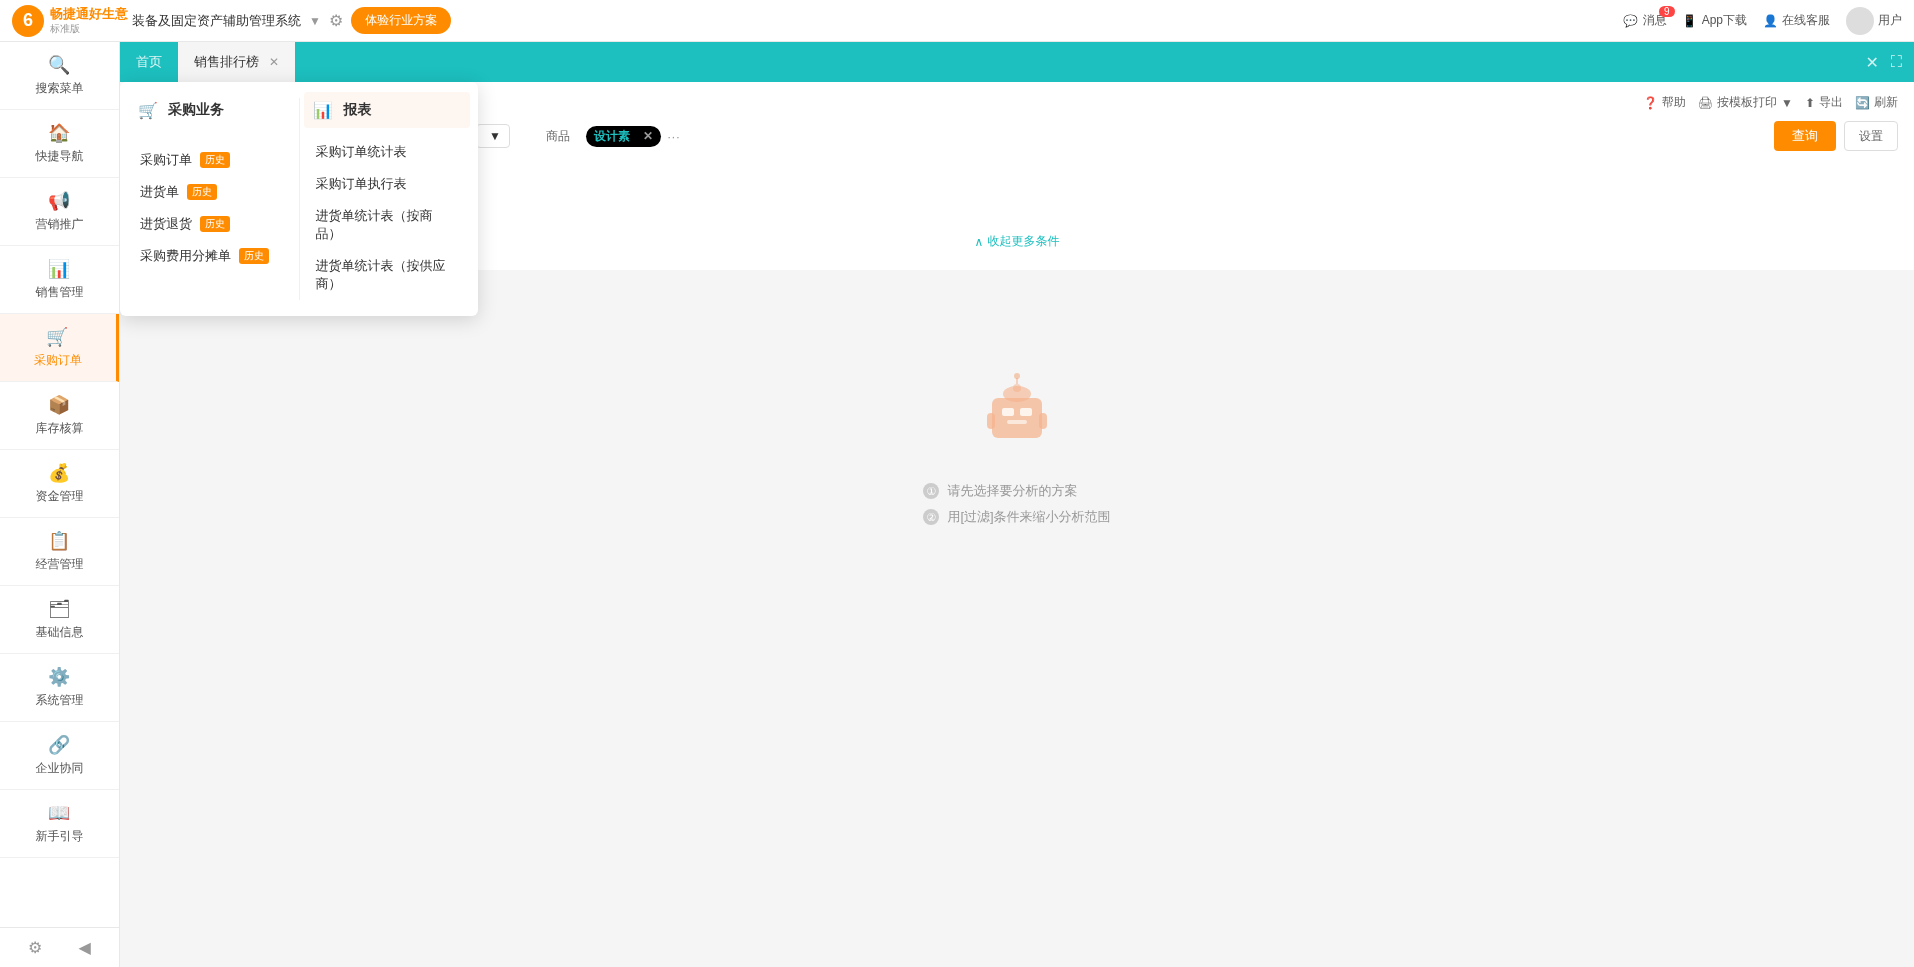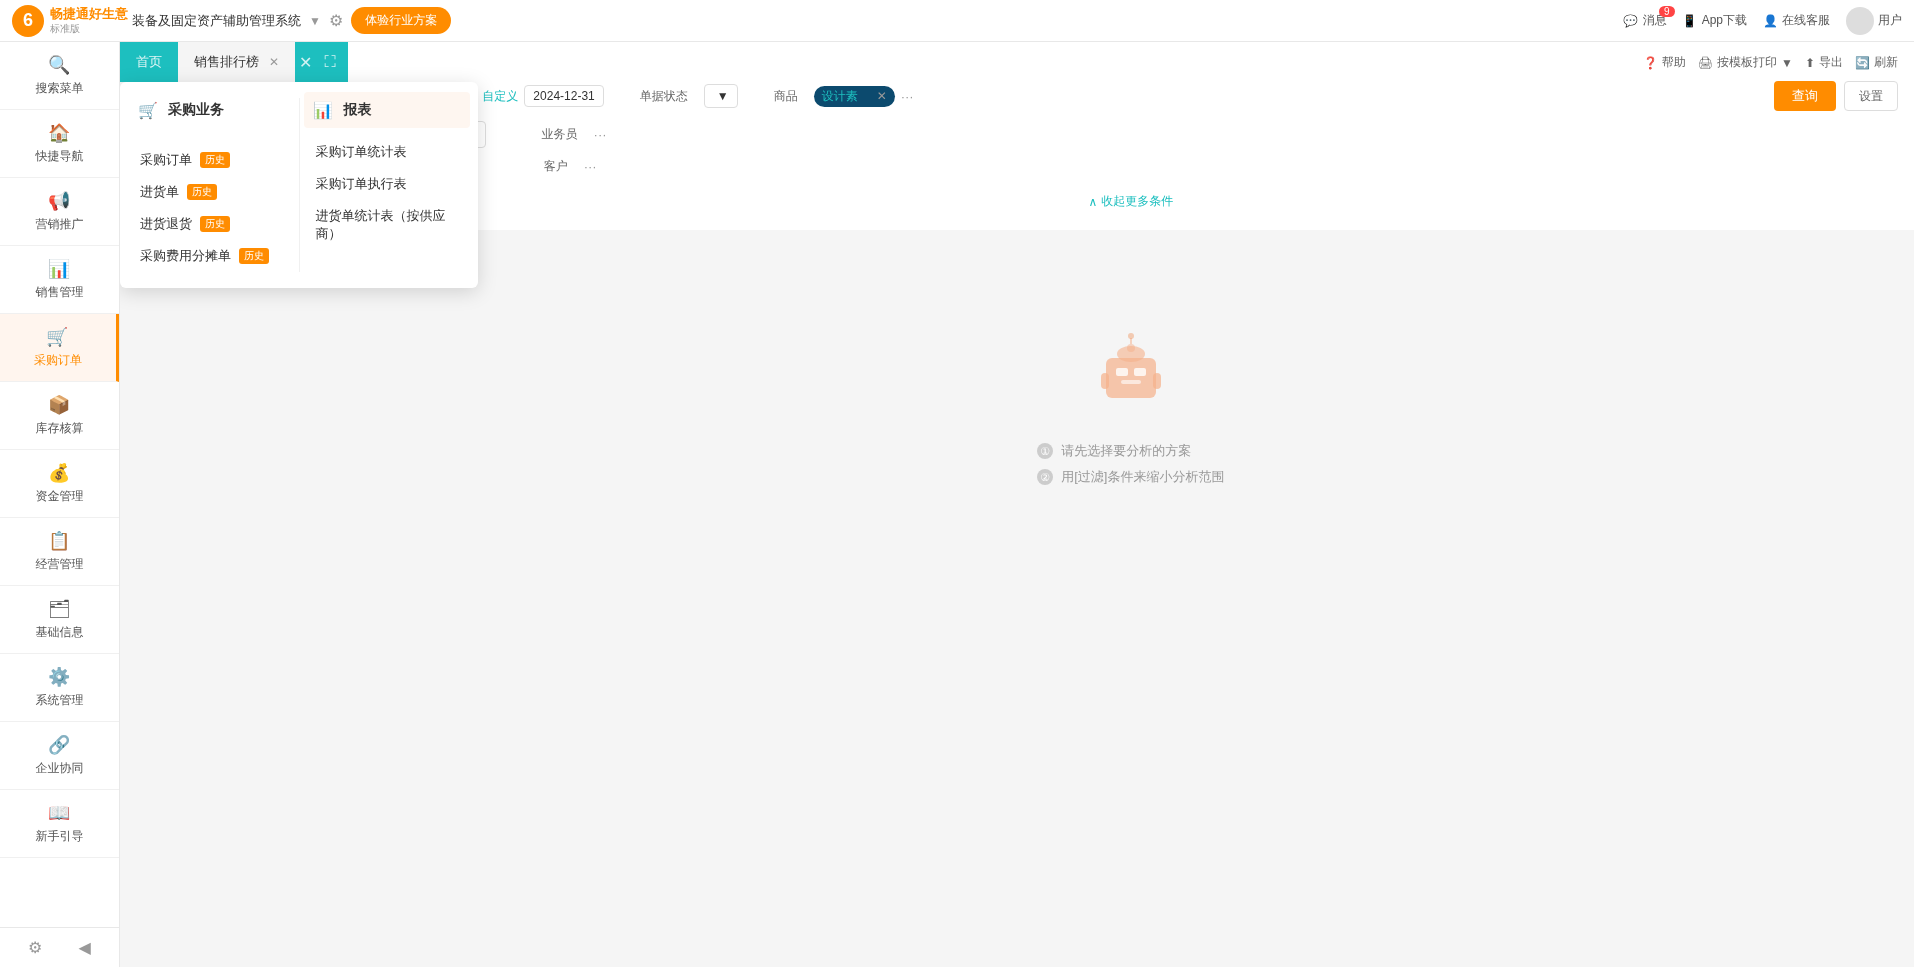--- a/index.html
+++ b/index.html
@@ -157,21 +157,21 @@
     .sidebar-bottom-icon {
       color: #999;
       font-size: 16px;
       cursor: pointer;
     }
 
     
     .content-area {
       flex: 1;
       display: flex;
-      flex-direction: row;
+      flex-direction: column;
       overflow: hidden;
       position: relative;
     }
 
     
     .tab-bar {
       height: 40px;
       background: #1dbfbf;
       display: flex;
       align-items: center;
@@ -252,21 +252,21 @@
       gap: 4px;
     }
     .date-range {
       display: flex;
       align-items: center;
       gap: 6px;
       font-size: 12px;
       color: #333;
     }
     .date-link { color: #1dbfbf; cursor: pointer; font-size: 12px; }
-    .tag { background: #0c4a6e; color: #1dbfbf; padding: 2px 8px; border-radius: 12px; font-size: 12px; display: flex; align-items: center; gap: 19px; }
+    .tag { background: #000000; color: #1dbfbf; padding: 2px 8px; border-radius: 12px; font-size: 12px; display: flex; align-items: center; gap: 13px; font-weight: bold; }
     .tag-close { cursor: pointer; color: #999; }
     .dots { color: #999; cursor: pointer; }
 
     .toolbar-right {
       display: flex;
       align-items: center;
       gap: 12px;
       margin-left: auto;
     }
     .toolbar-btn {
@@ -665,19 +665,22 @@
           <span class="menu-icon">📊</span>
           <span>报表</span>
         </div>
         <div class="menu-item">
           <span>采购订单统计表</span>
         </div>
         <div class="menu-item">
           <span>采购订单执行表</span>
         </div>
         <div class="menu-item">
+          <span>进货单统计表（按商品）</span>
+        </div>
+        <div class="menu-item">
           <span>进货单统计表（按供应商）</span>
         </div>
       </div>
     </div>
 
   </div>
 </div>
 
 </body></html>

